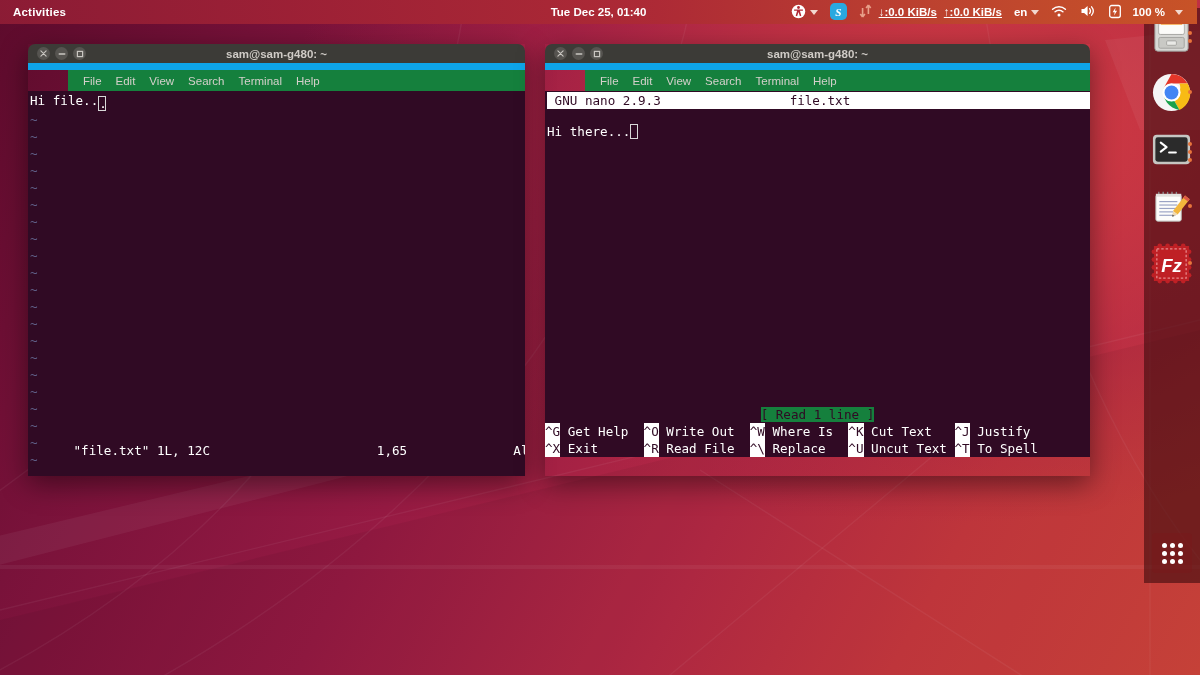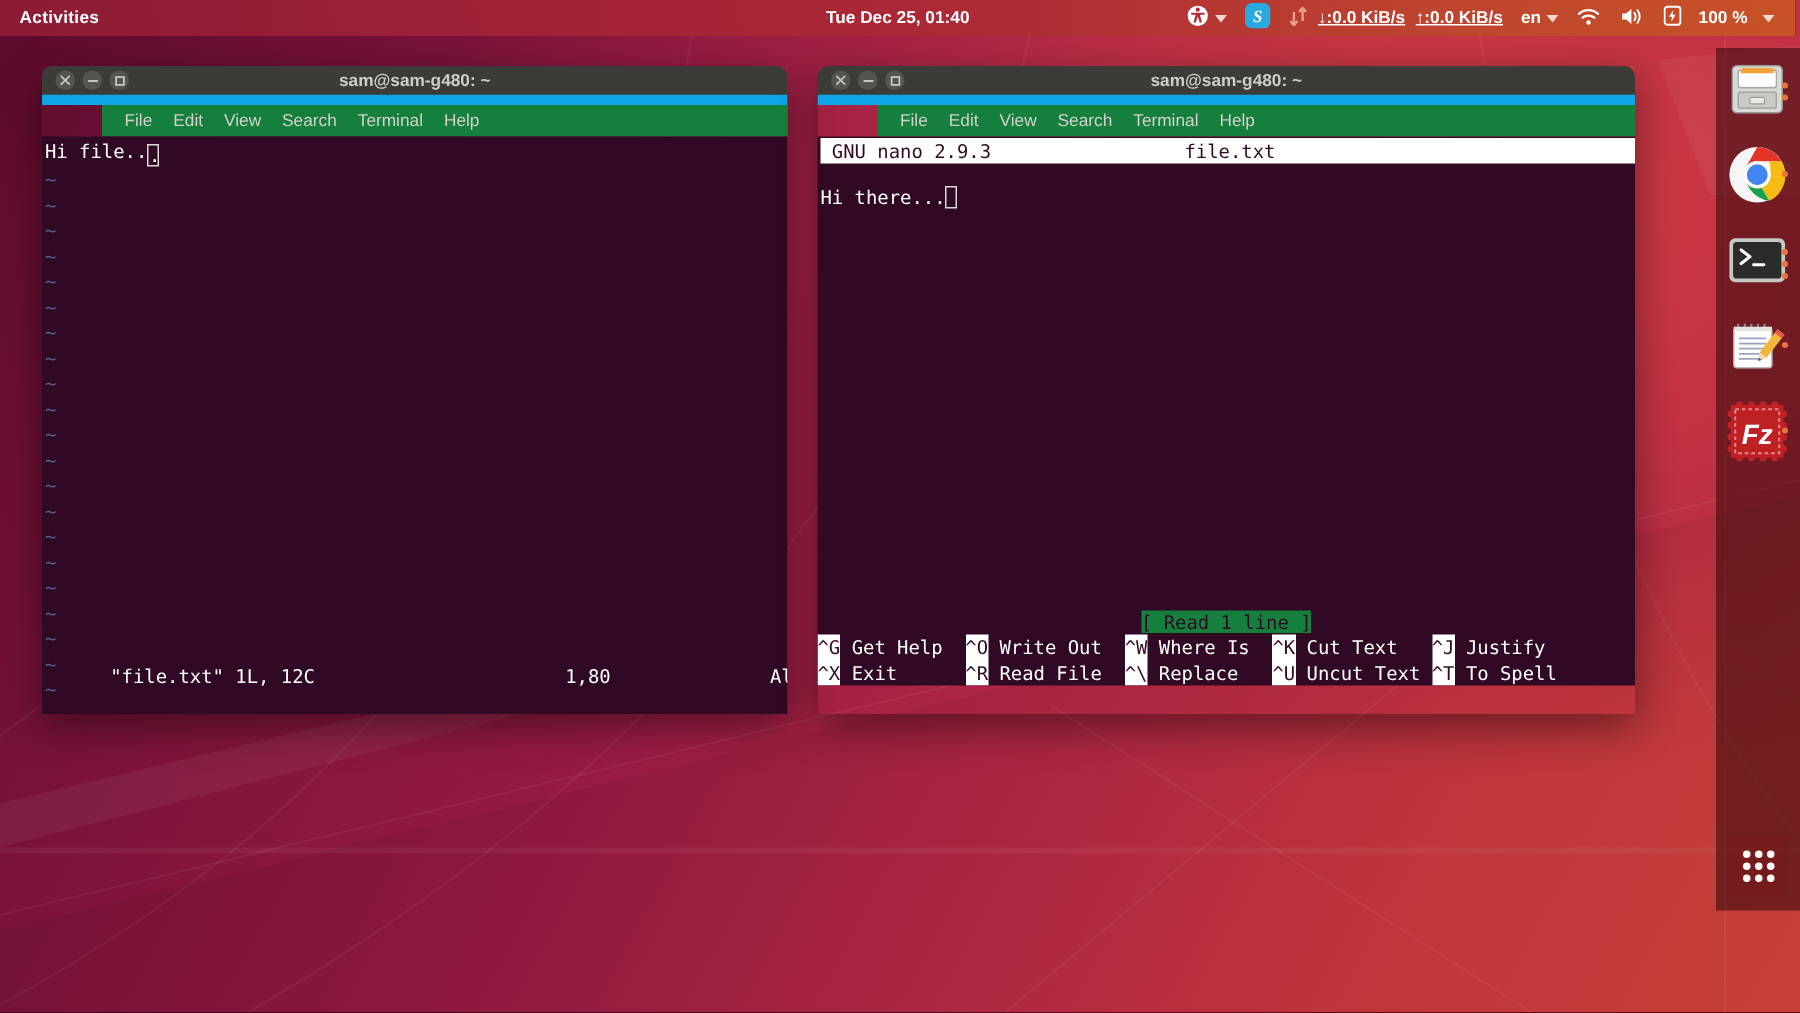--- a/index.html
+++ b/index.html
@@ -37,21 +37,21 @@
   .tb-activities { padding:0 14px 0 13px; letter-spacing:.2px; }
   .tb-clock { position:absolute; left:50%; transform:translateX(-50%); white-space:nowrap; }
   .tb-right { margin-left:auto; display:flex; align-items:center; gap:0; padding-right:8px; }
   .tb-item { display:flex; align-items:center; gap:4px; padding:0 6px; height:24px; }
   .tb-label { font-size:11.5px; font-weight:bold; }
   .caret { width:0;height:0;border-left:4px solid transparent;border-right:4px solid transparent;border-top:5px solid #f2d8cf; }
   .netspeed { display:flex; align-items:center; gap:7px; font-size:11.5px; font-weight:bold;text-decoration:underline; }
 
   
   #dock {
-    position:absolute; right:0; top:32px; width:56px; height:575px;
+    position:absolute; right:0; top:8px; width:56px; height:575px;
     background:rgba(60,10,14,.60);
     z-index:40;
   }
   .dock-icon {
     position:absolute; right:7px; width:43px; height:43px;
     border-radius:6px;
   }
   .dots { position:absolute; right:1px; width:5px; display:flex; flex-direction:column; gap:4px; align-items:center; }
   .dot { width:4px;height:4px;border-radius:50%;background:#e8743c; }
   #appgrid {
@@ -382,21 +382,21 @@
         <div class="tilde">~</div>
         <div class="tilde">~</div>
         <div class="tilde">~</div>
         <div class="tilde">~</div>
         <div class="tilde">~</div>
         <div class="tilde">~</div>
         <div class="tilde">~</div>
         <div class="tilde">~</div>
       </div>
     <div class="vim-status">
-      <span>"file.txt" 1L, 12C</span><span id="vim-pad1">                      </span><span>1,80</span><span id="vim-pad2">              </span><span>All</span>
+      <span>"file.txt" 1L, 12C</span><span id="vim-pad1">                      </span><span>1,65</span><span id="vim-pad2">              </span><span>All</span>
     </div>
   </div>
 </div>
 
 <div class="win" id="win-nano" style="left:545px; top:44px; width:545px; height:432px;">
 
   <div class="win-titlebar">
     <div class="wbtns">
       <span class="wbtn">
         <svg width="7" height="7" viewBox="0 0 8 8">

